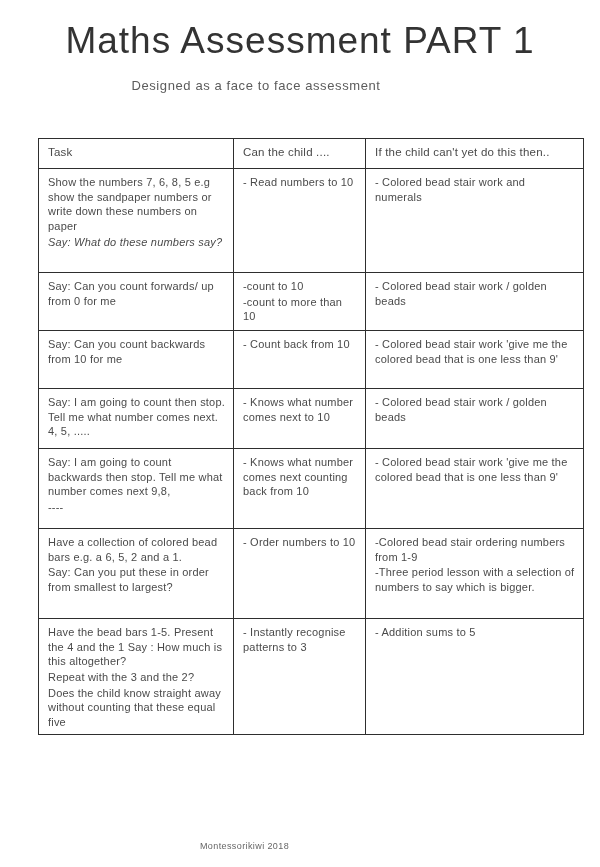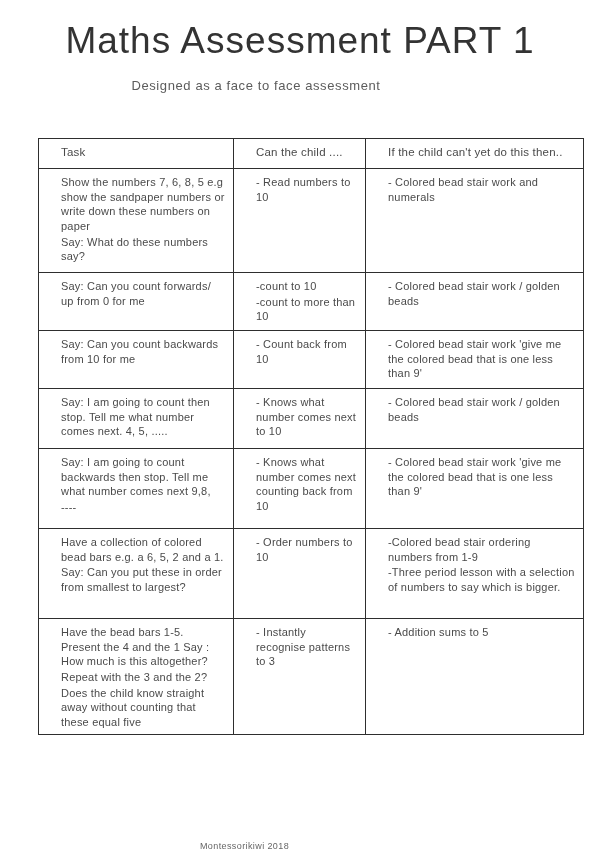--- a/index.html
+++ b/index.html
@@ -29,30 +29,30 @@
   table.assessment {
     position: absolute; left: 38px; top: 138px;
     width: 545px;
     border-collapse: collapse;
     table-layout: fixed;
   }
   .assessment th, .assessment td {
     border: 1.6px solid #2e2e2e;
     vertical-align: top;
     text-align: left;
-    padding: 6px 8px 4px 22px;
+    padding: 6px 8px 4px 9px;
     font-size: 11px;
     line-height: 1.33;
     font-weight: 400;
     color: #4a4a4a;
     letter-spacing: 0.2px;
   }
   .assessment th { font-size: 11.5px; }
   .para { margin: 0 0 1px 0; }
-  .italic { }
+  .italic { font-style: italic; }
   .footer {
     position: absolute; top: 841px; left: 0; width: 489px;
     text-align: center;
     font-size: 9px; letter-spacing: 0.4px;
     color: #666666;
   }
 </style>
 </head>
 <body>
 

